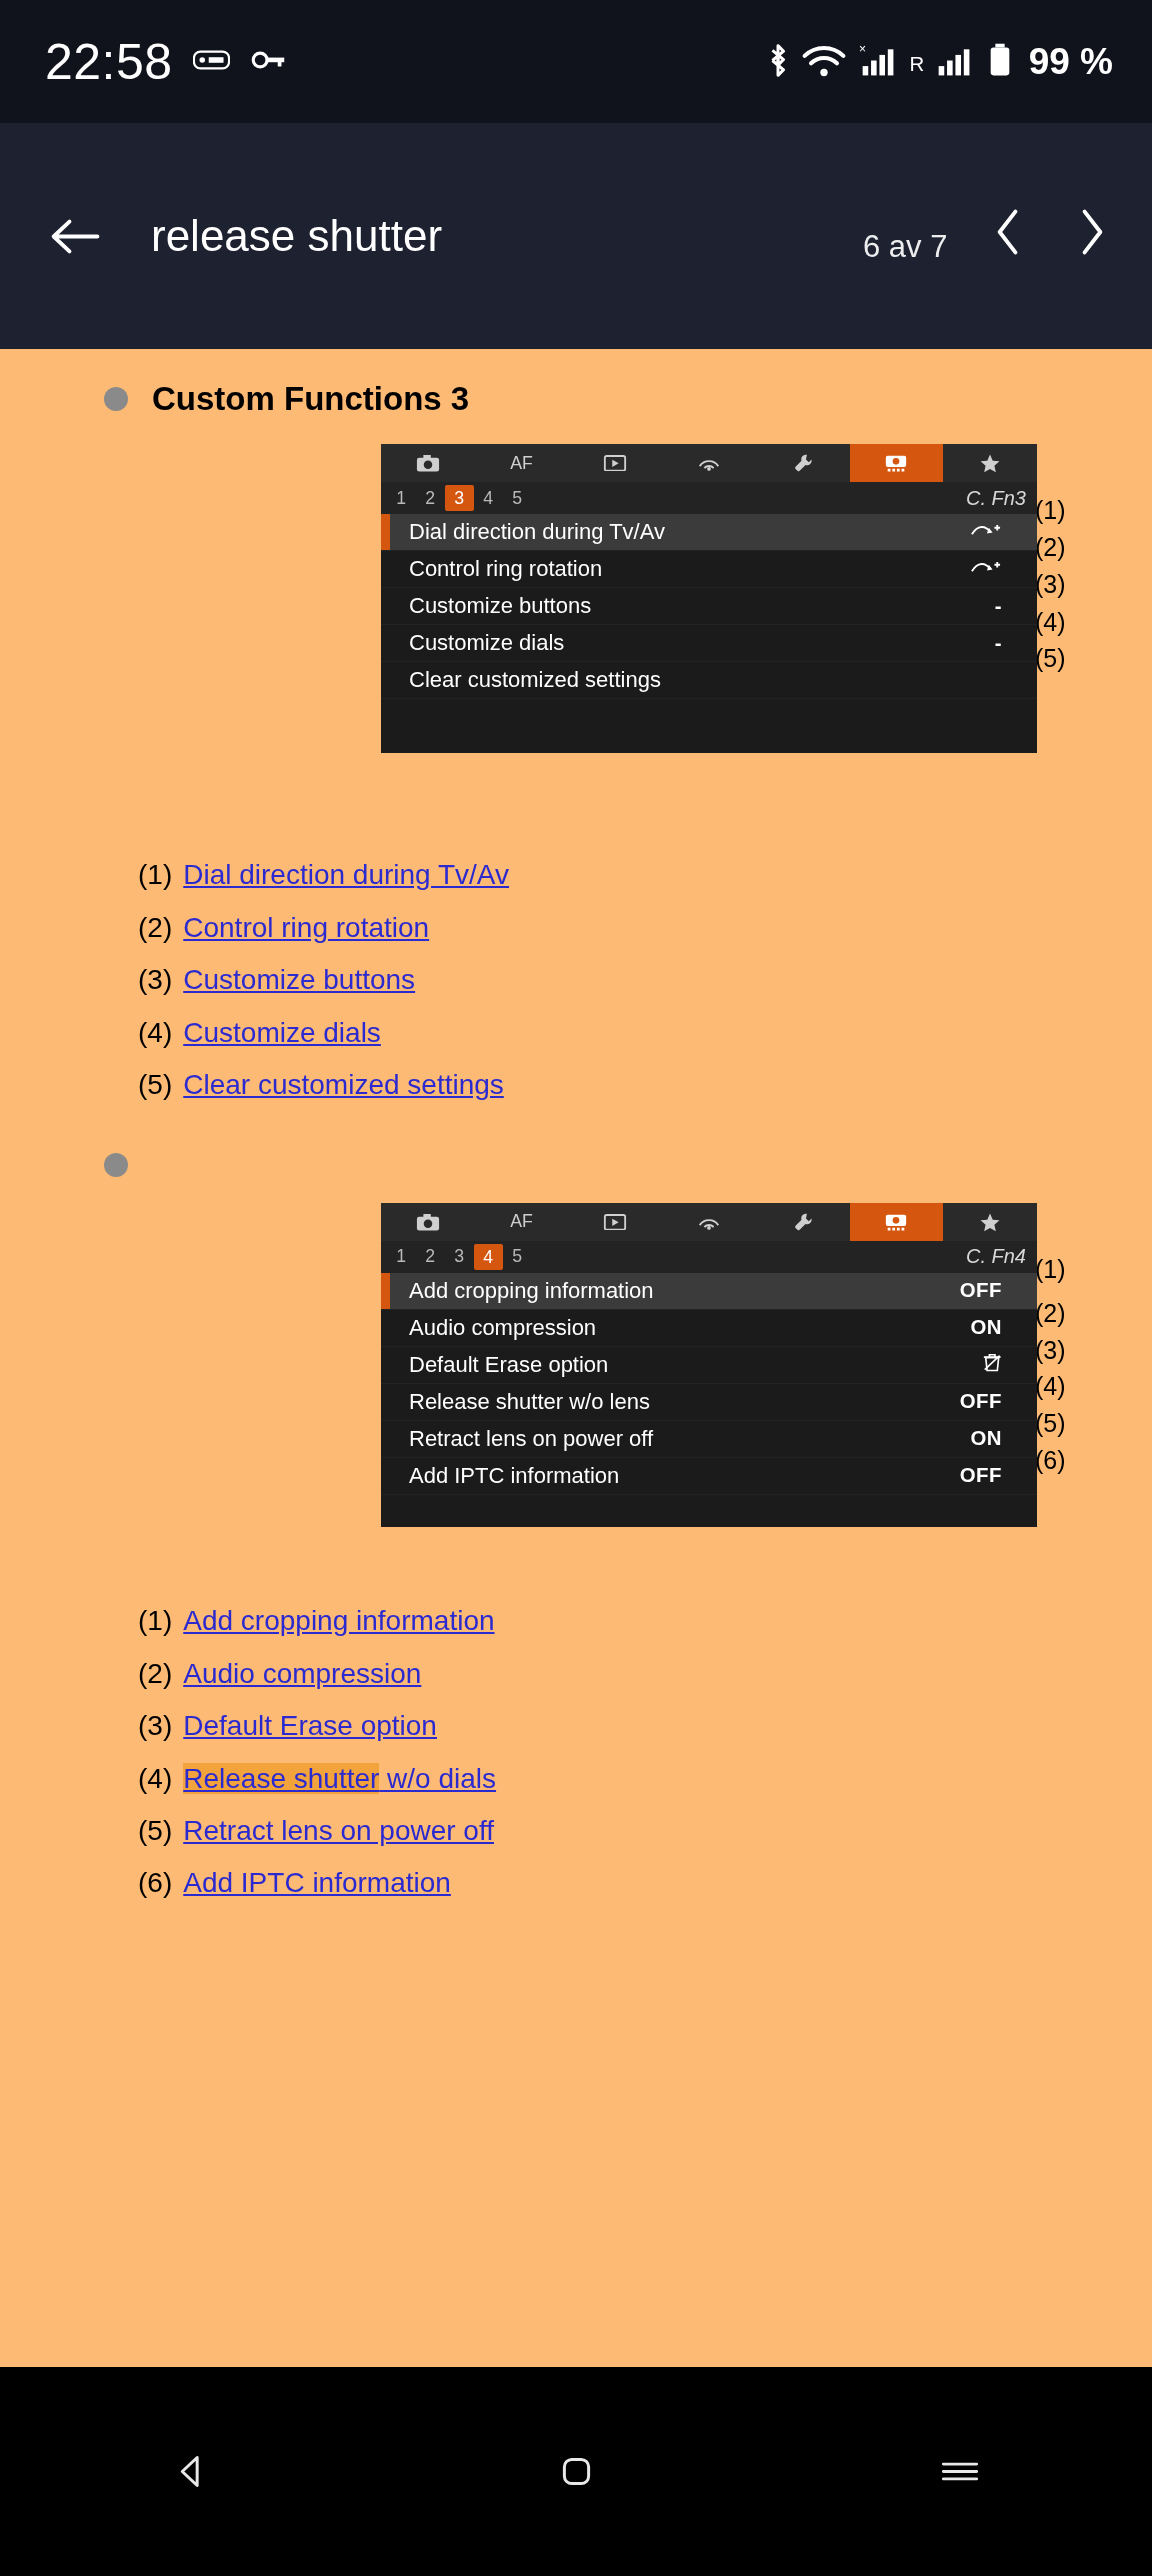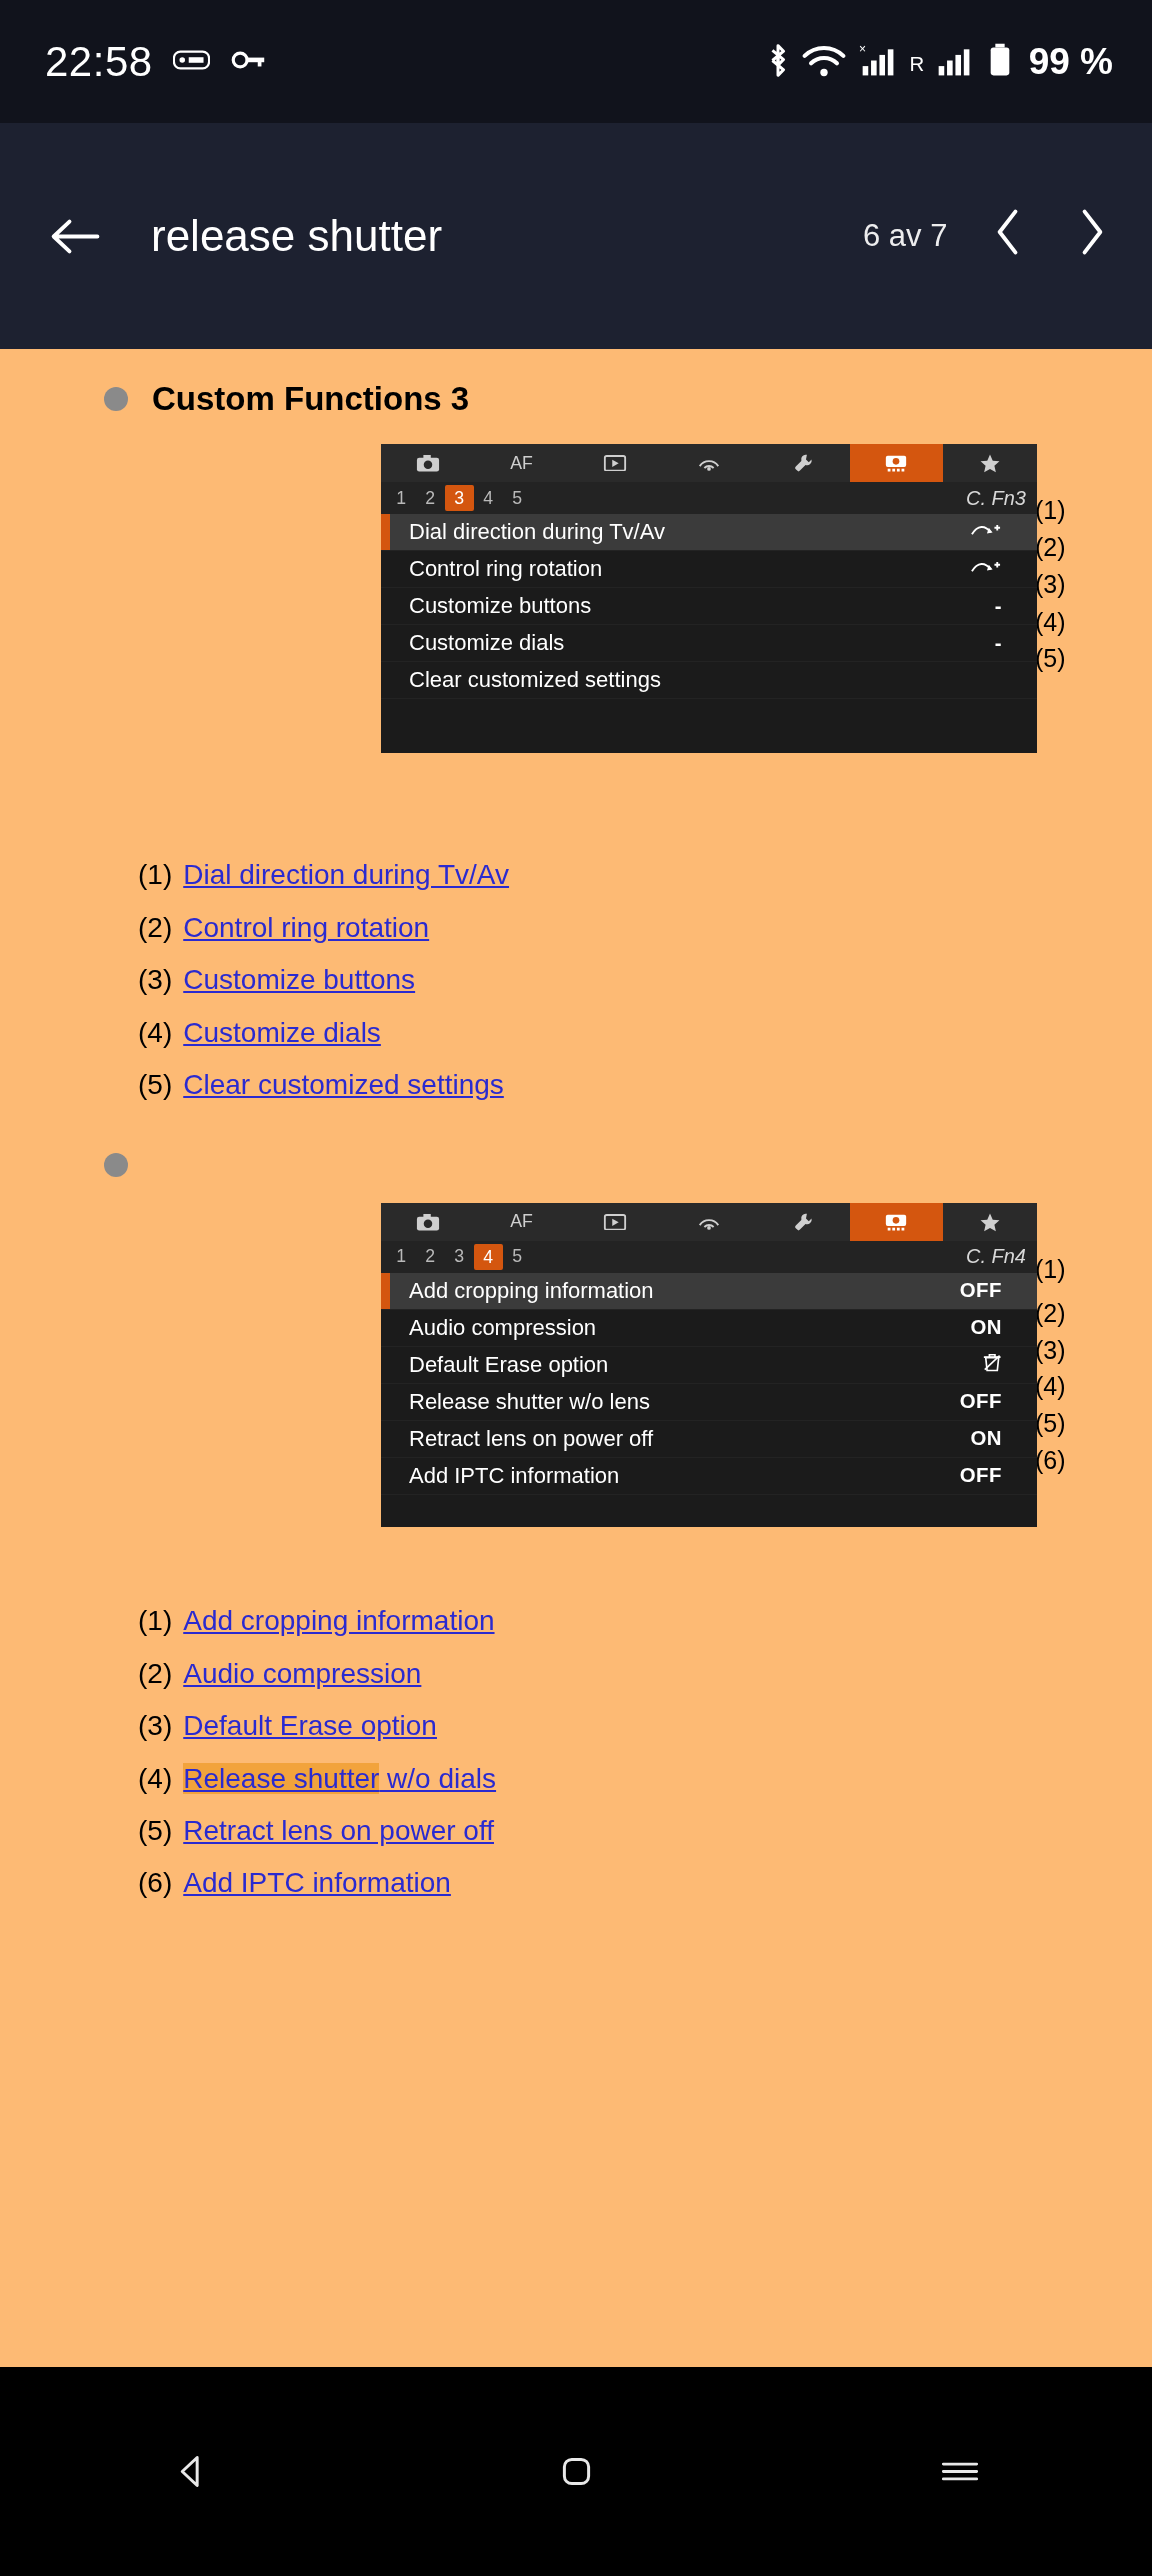--- a/index.html
+++ b/index.html
@@ -15,21 +15,21 @@
   .status-bar {
     height: 123px;
     background: #11131c;
     display: flex;
     align-items: center;
     justify-content: space-between;
     padding: 0 39px 0 45px;
     color: #ffffff;
   }
   .status-left { display: flex; align-items: center; gap: 20.4px; }
-  .status-clock { font-size: 42px; letter-spacing: 0.5px; }
+  .status-clock { font-size: 50px; letter-spacing: 0.5px; }
   .status-right { display: flex; align-items: center; gap: 9.3px; }
   .ic { display: inline-block; }
   .battery-pct { font-size: 37px; font-weight: bold; margin-left: 5.6px; }
   .sigtext { font-size: 20.4px; align-self: flex-end; margin-bottom: 7.4px; }
 
   
   .app-bar {
     height: 226px;
     background: #1d2130;
     display: flex;
@@ -48,21 +48,21 @@
   }
   .app-title {
     font-size: 44px;
     margin-left: 43px;
     font-weight: 400;
     white-space: nowrap;
   }
   .pager {
     margin-left: auto;
     display: flex;
-    align-items: center;
+    align-items: flex-end;
     gap: 37px;
   }
   .pager-count { font-size: 31px; opacity: .92; }
   .chev { font-size: 48px; font-weight: 300; line-height: 1; padding: 0 7.4px; }
 
   
   .content {
     background: #fdba74;
     height: 2018px;
     padding: 31px 0 0 0;

